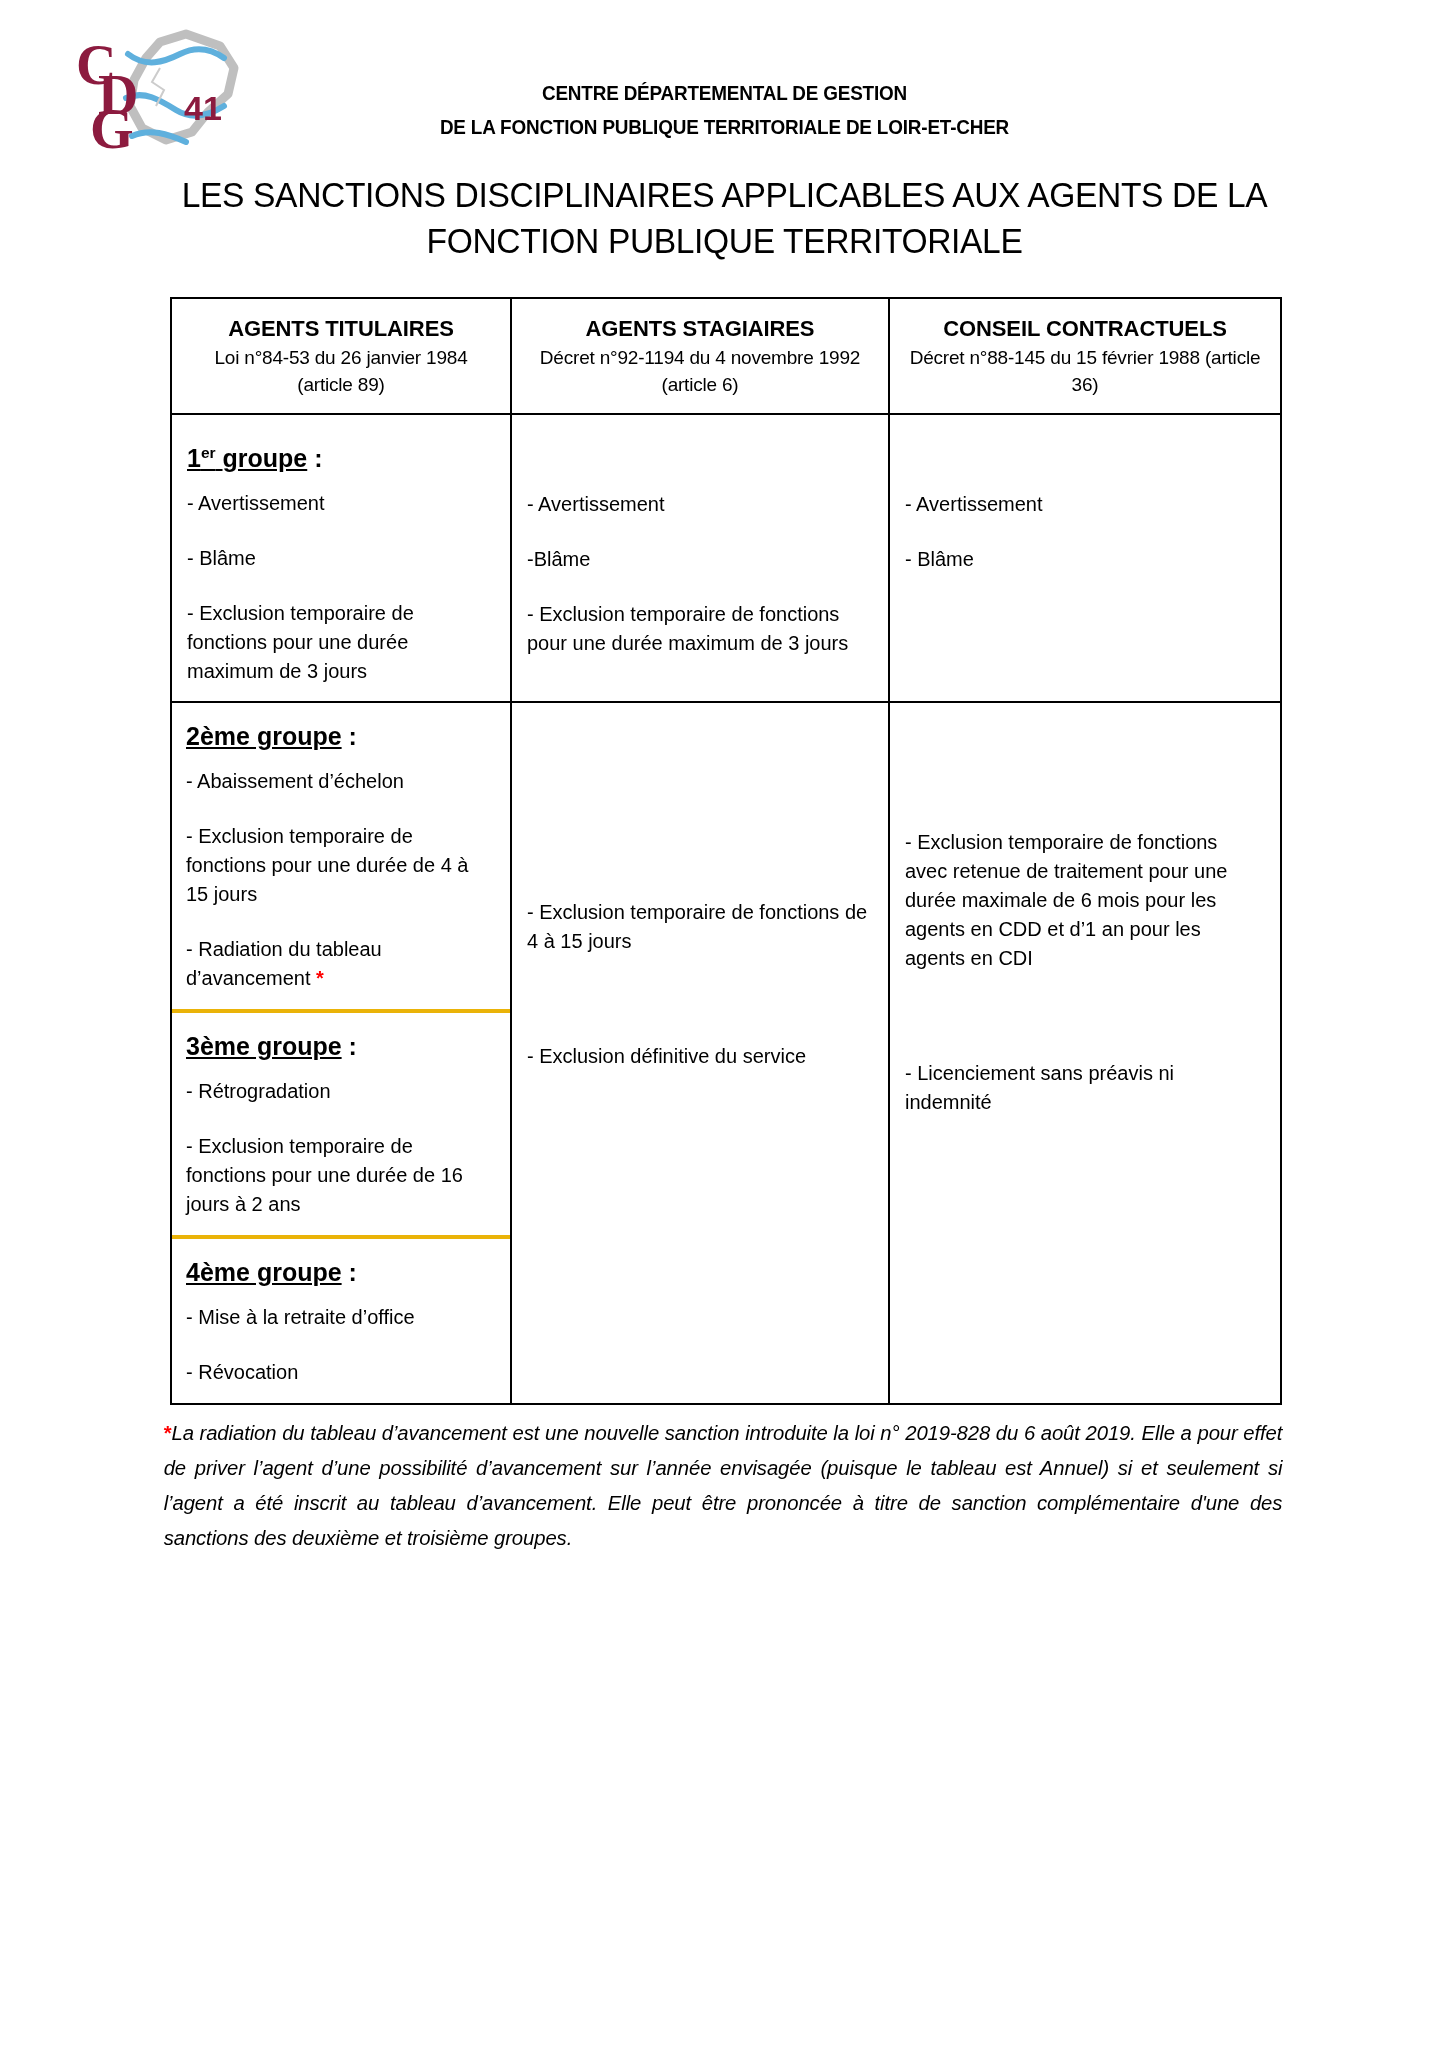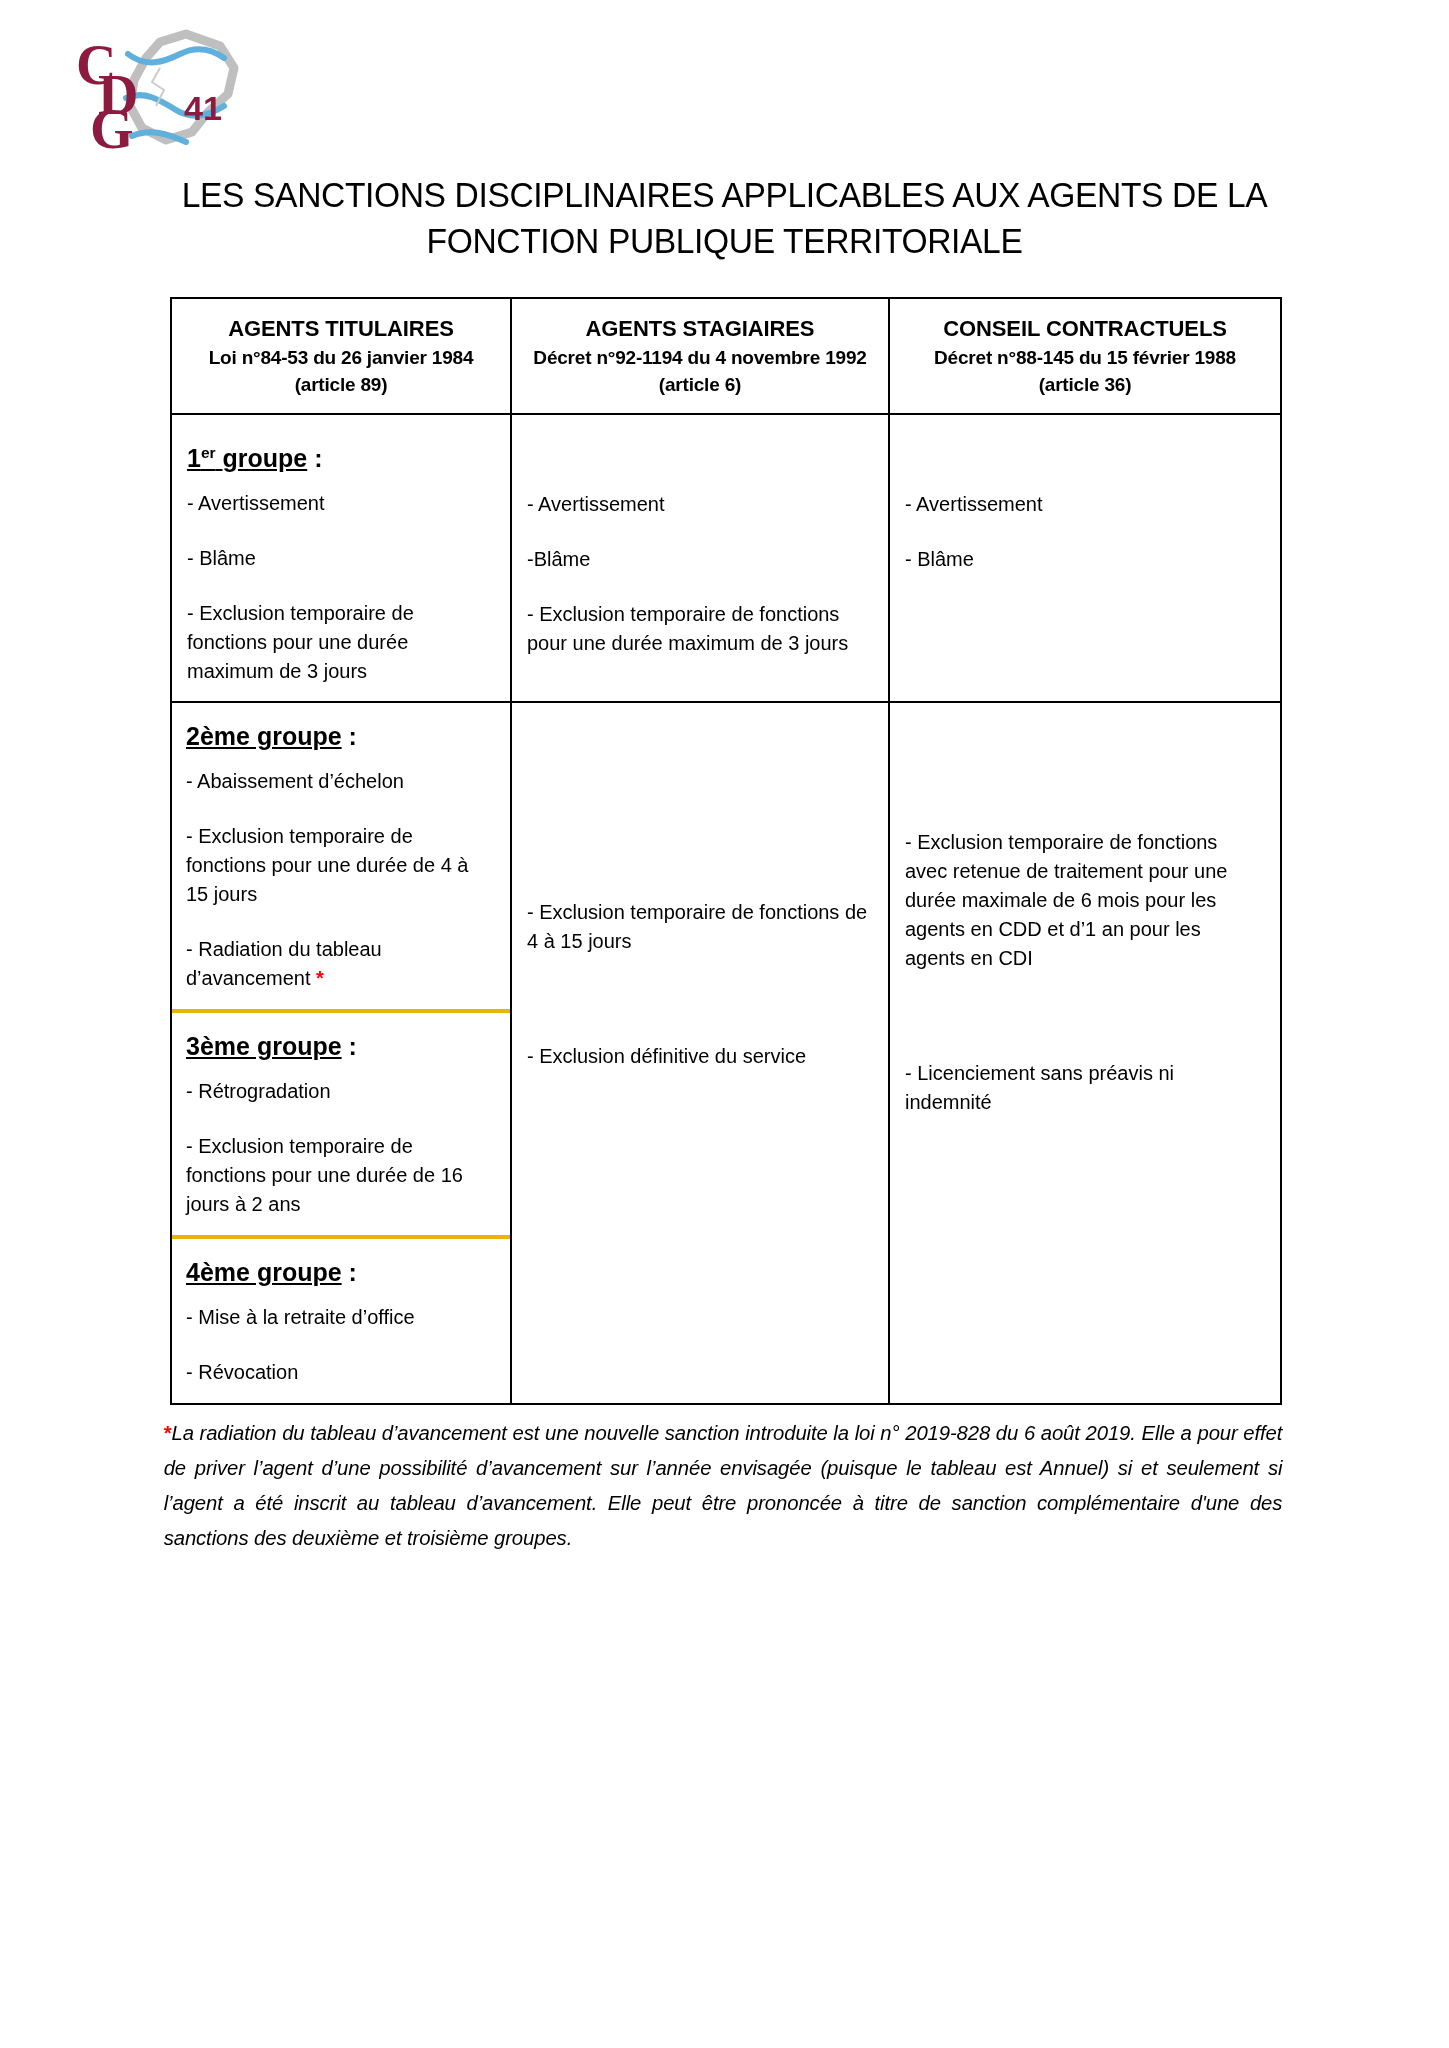--- a/index.html
+++ b/index.html
@@ -89,21 +89,21 @@
     text-align: center;
     padding: 7px 6px 8px 6px;
   }
   .hcell .hname {
     font-weight: bold;
     font-size: 22px;
     line-height: 30px;
     letter-spacing: -0.1px;
   }
   .hcell .href {
-    font-weight: 700;
+    font-weight: 400;
     font-size: 19px;
     line-height: 27px;
     letter-spacing: -0.2px;
   }
 
   .cell {
     padding: 10px 14px 14px 14px;
     font-size: 20px;
     line-height: 30px;
   }
@@ -180,20 +180,24 @@
         <path d="M92 40 L84 54 L96 62 L88 78" fill="none" stroke="#cccccc" stroke-width="2"></path>
 
         <text x="8" y="56" font-family="'Liberation Serif', serif" font-weight="bold" font-size="56" fill="#8c1b3f">C</text>
         <text x="30" y="86" font-family="'Liberation Serif', serif" font-weight="bold" font-size="56" fill="#8c1b3f">D</text>
         <text x="22" y="120" font-family="'Liberation Serif', serif" font-weight="bold" font-size="56" fill="#8c1b3f">G</text>
 
         <text x="116" y="92" font-family="'Liberation Sans', sans-serif" font-weight="bold" font-size="34" fill="#8c1b3f">41</text>
       </svg>
     </div>
 
+    <div class="org-lines">
+      <div class="org-line">CENTRE DÉPARTEMENTAL DE GESTION</div>
+      <div class="org-line">DE LA FONCTION PUBLIQUE TERRITORIALE DE LOIR-ET-CHER</div>
+    </div>
   </div>
 
   <div class="doc-title">LES SANCTIONS DISCIPLINAIRES APPLICABLES AUX AGENTS DE LA FONCTION PUBLIQUE TERRITORIALE</div>
 
   <div class="tbl-wrap">
     <table class="sanctions">
       <colgroup>
         <col class="c1">
           <col class="c2">
           <col class="c3">

